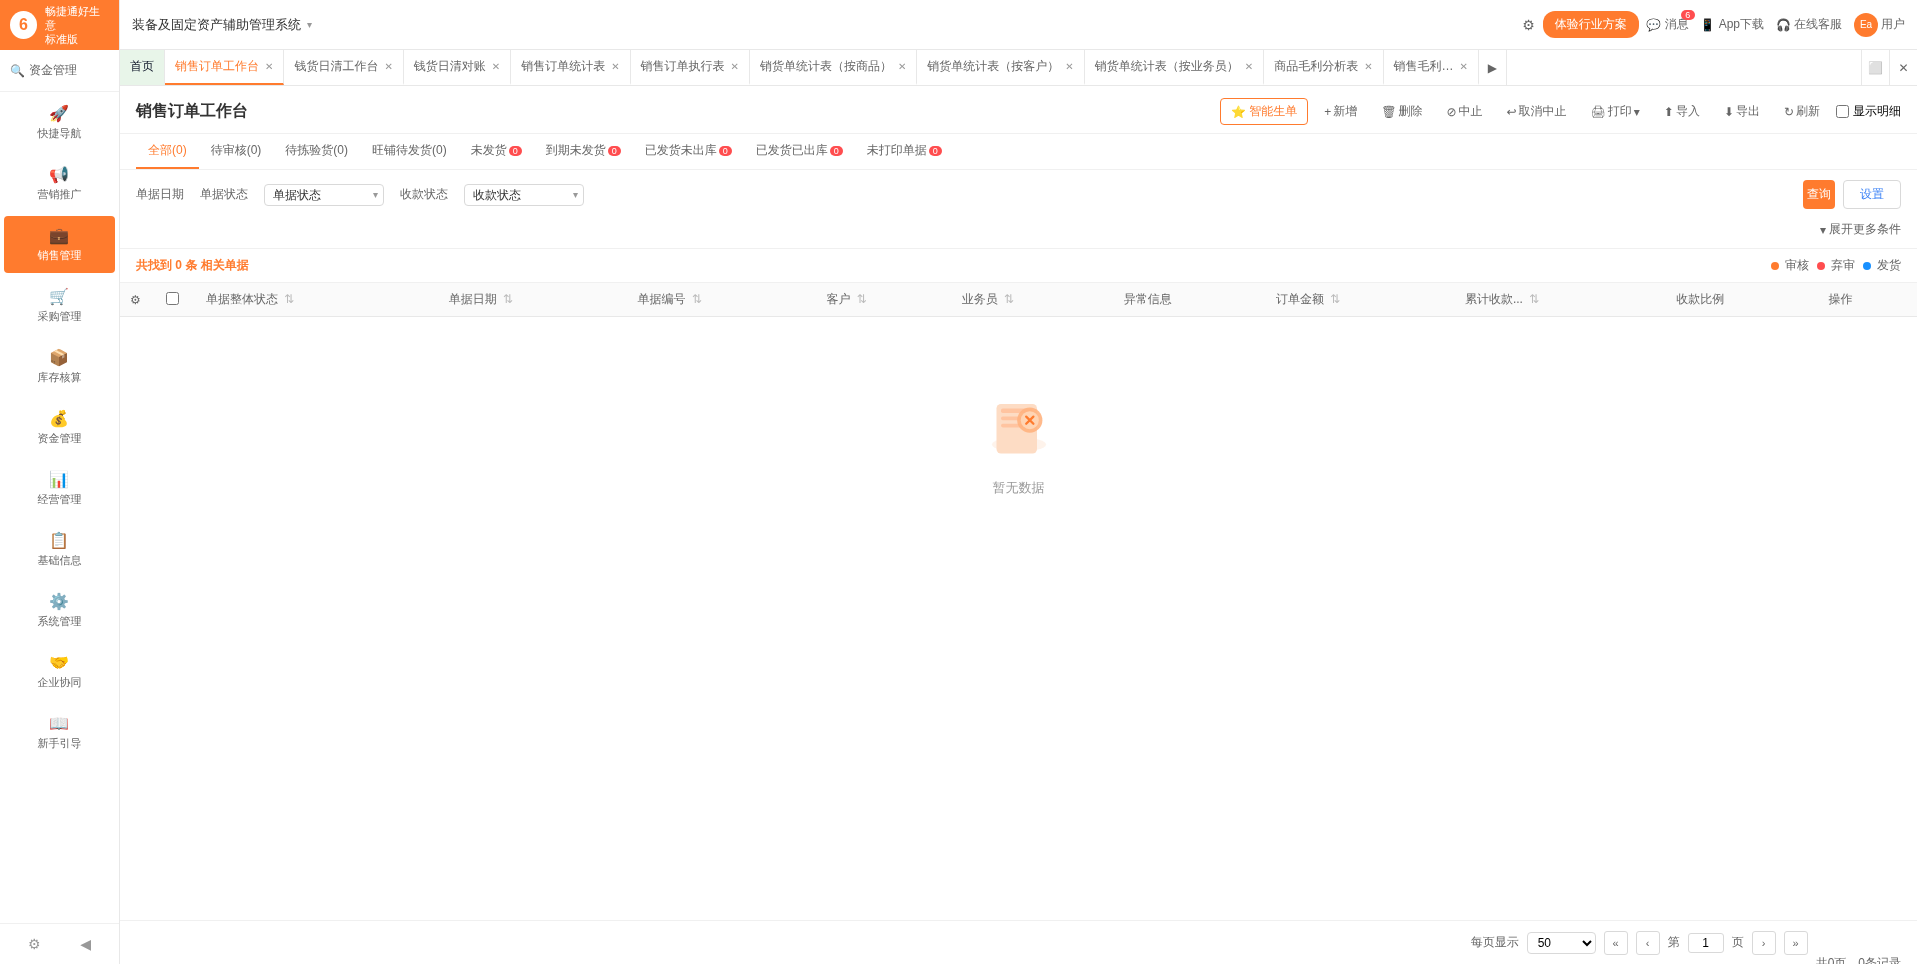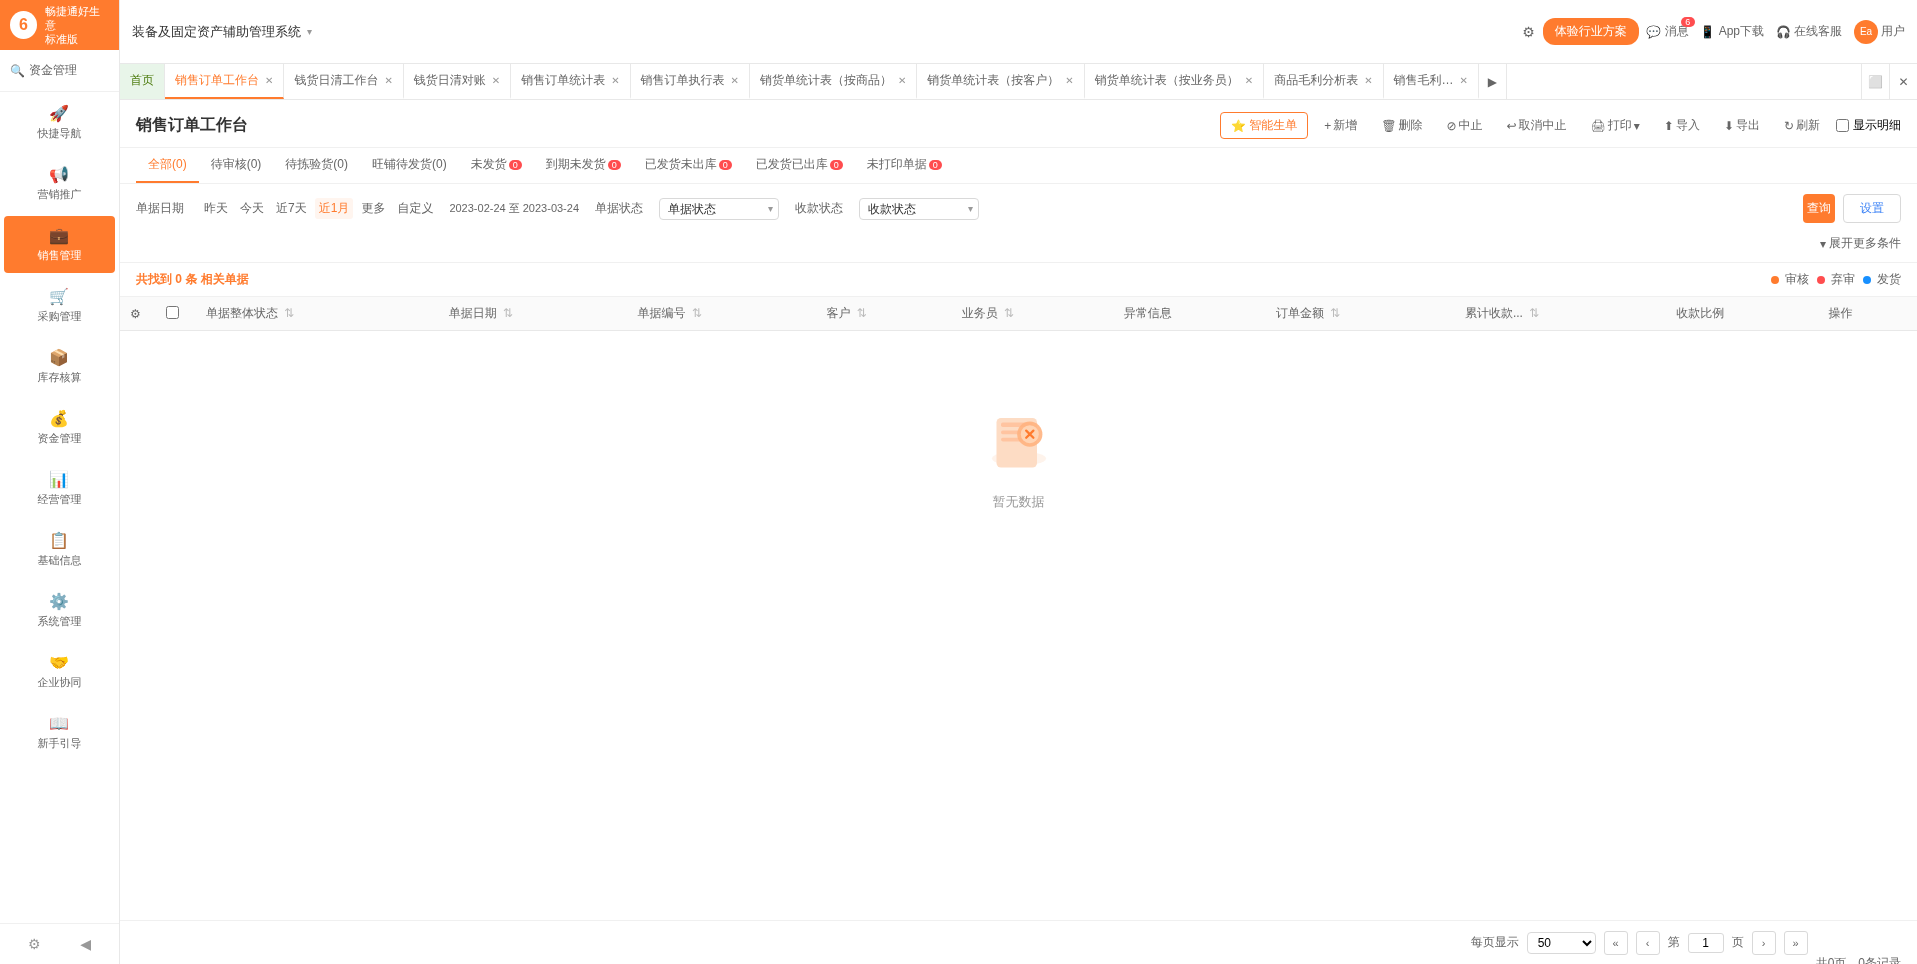--- a/index.html
+++ b/index.html
@@ -16,36 +16,36 @@
     .sidebar-item { display: flex; flex-direction: column; align-items: center; padding: 10px 4px; cursor: pointer; border-radius: 4px; margin: 2px 4px; gap: 3px; color: #666; font-size: 11px; }
     .sidebar-item.active { background: #ff7b2e; color: #fff; }
     .sidebar-item-icon { font-size: 16px; }
     .sidebar-bottom { padding: 8px; border-top: 1px solid #f0f0f0; display: flex; justify-content: space-around; }
     .sidebar-bottom-btn { background: none; border: none; cursor: pointer; color: #999; font-size: 14px; padding: 4px; }
 
     
     .main { flex: 1; display: flex; flex-direction: column; overflow: hidden; }
 
     
-    .top-header { height: 64px; background: #fff; border-bottom: 1px solid #e8e8e8; display: flex; align-items: center; padding: 0 12px; gap: 8px; }
+    .top-header { height: 50px; background: #fff; border-bottom: 1px solid #e8e8e8; display: flex; align-items: center; padding: 0 12px; gap: 8px; }
     .app-title { font-size: 13px; color: #333; flex: 1; display: flex; align-items: center; gap: 6px; }
     .app-title-chevron { color: #999; font-size: 10px; }
     .header-gear { color: #666; cursor: pointer; font-size: 14px; }
     .experience-btn { background: #ff7b2e; color: #fff; border: none; border-radius: 12px; padding: 5px 12px; cursor: pointer; font-size: 12px; }
     .header-right { display: flex; align-items: center; gap: 12px; color: #666; font-size: 12px; }
     .header-msg { position: relative; cursor: pointer; }
     .msg-badge { position: absolute; top: -6px; right: -6px; background: #ff4d4f; color: #fff; border-radius: 10px; font-size: 9px; padding: 0 3px; min-width: 14px; text-align: center; }
     .header-right-item { cursor: pointer; display: flex; align-items: center; gap: 3px; }
     .user-avatar { width: 24px; height: 24px; background: #ff7b2e; border-radius: 50%; color: #fff; font-size: 10px; display: flex; align-items: center; justify-content: center; }
 
     
     .tab-bar { height: 36px; background: #fff; border-bottom: 1px solid #e8e8e8; display: flex; align-items: stretch; overflow: hidden; }
     .tab-item { display: flex; align-items: center; padding: 0 10px; gap: 4px; cursor: pointer; font-size: 12px; color: #666; border-right: 1px solid #e8e8e8; white-space: nowrap; flex-shrink: 0; border-bottom: 2px solid transparent; }
     .tab-item.active { color: #ff7b2e; border-bottom: 2px solid #ff7b2e; background: #fff; }
-    .tab-home { background: #e8f5e9; color: #4d7c0f; }
+    .tab-home { background: #e8f5e9; color: #0f172a; }
     .tab-close { font-size: 10px; color: #999; margin-left: 2px; cursor: pointer; }
     .tab-arrow { width: 28px; display: flex; align-items: center; justify-content: center; cursor: pointer; color: #666; border-right: 1px solid #e8e8e8; flex-shrink: 0; }
     .tab-window-controls { display: flex; align-items: center; margin-left: auto; }
     .tab-win-btn { width: 28px; height: 36px; display: flex; align-items: center; justify-content: center; cursor: pointer; color: #666; border-left: 1px solid #e8e8e8; }
 
     
     .content { flex: 1; display: flex; flex-direction: column; overflow: hidden; background: #f0f2f5; }
     .content-inner { flex: 1; display: flex; flex-direction: column; background: #fff; margin: 0; overflow: hidden; }
 
     
@@ -330,29 +330,20 @@
         <div class="sub-tab">未发货<span class="sub-tab-badge">0</span></div>
         <div class="sub-tab">到期未发货<span class="sub-tab-badge">0</span></div>
         <div class="sub-tab">已发货未出库<span class="sub-tab-badge">0</span></div>
         <div class="sub-tab">已发货已出库<span class="sub-tab-badge">0</span></div>
         <div class="sub-tab">未打印单据<span class="sub-tab-badge">0</span></div>
       </div>
 
       <div class="filter-area">
         <div class="filter-row">
           <span class="filter-label">单据日期</span>
-          <div class="filter-date-options">
-            <span class="filter-opt">昨天</span>
-            <span class="filter-opt">今天</span>
-            <span class="filter-opt">近7天</span>
-            <span class="filter-opt active">近1月</span>
-            <span class="filter-opt">更多</span>
-            <span class="filter-opt">自定义</span>
-            <span class="filter-date-range">2023-02-24 至 2023-03-24</span>
-          </div>
 
           <span class="filter-label">单据状态</span>
           <div class="filter-select-wrap">
             <select class="filter-status-select">
               <option>单据状态</option>
             </select>
           </div>
 
           <span class="filter-label">收款状态</span>
           <div class="filter-select-wrap">

